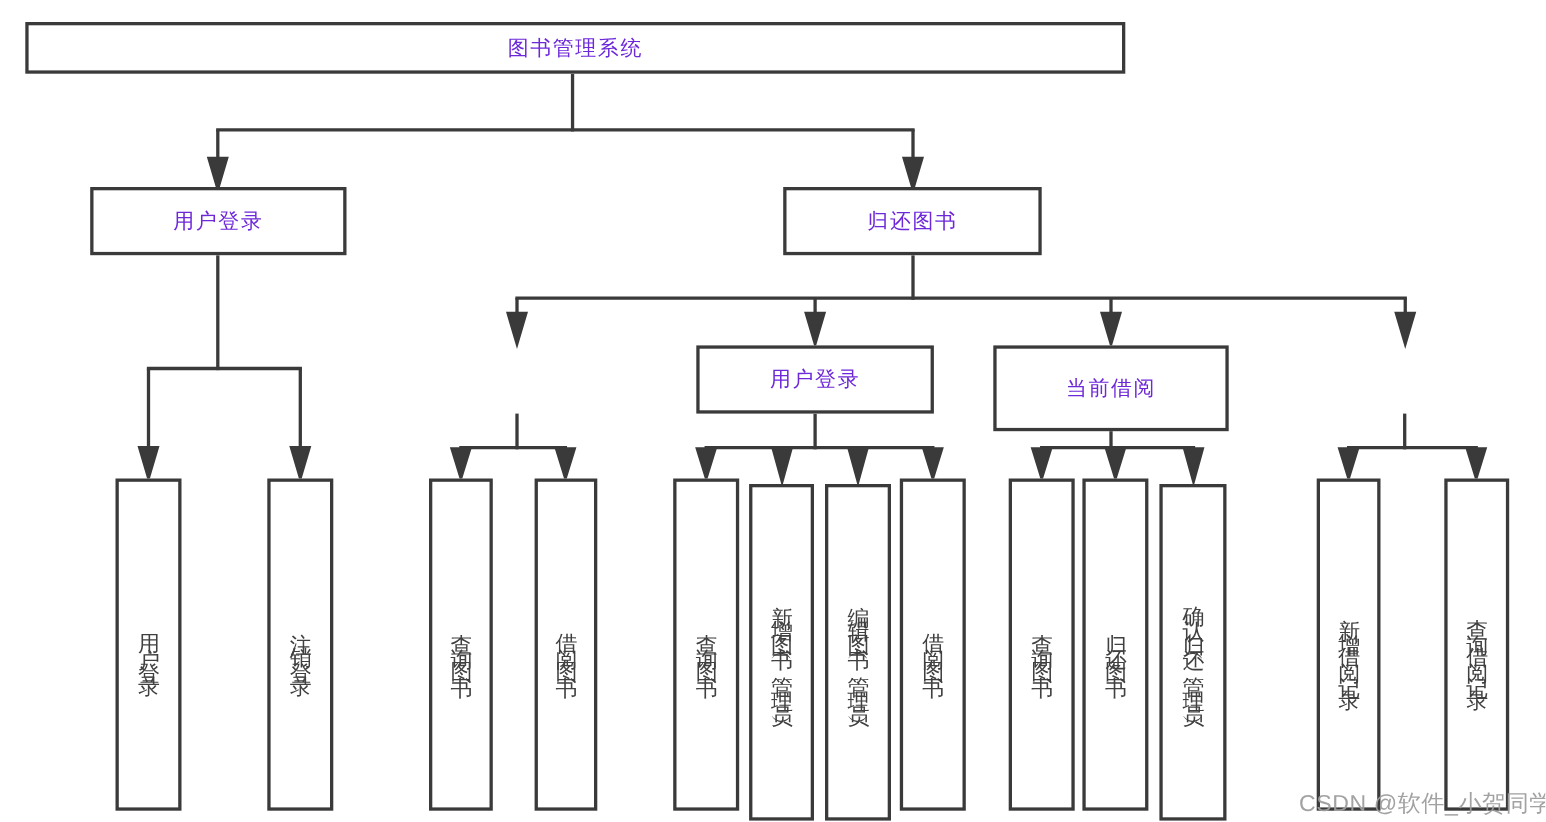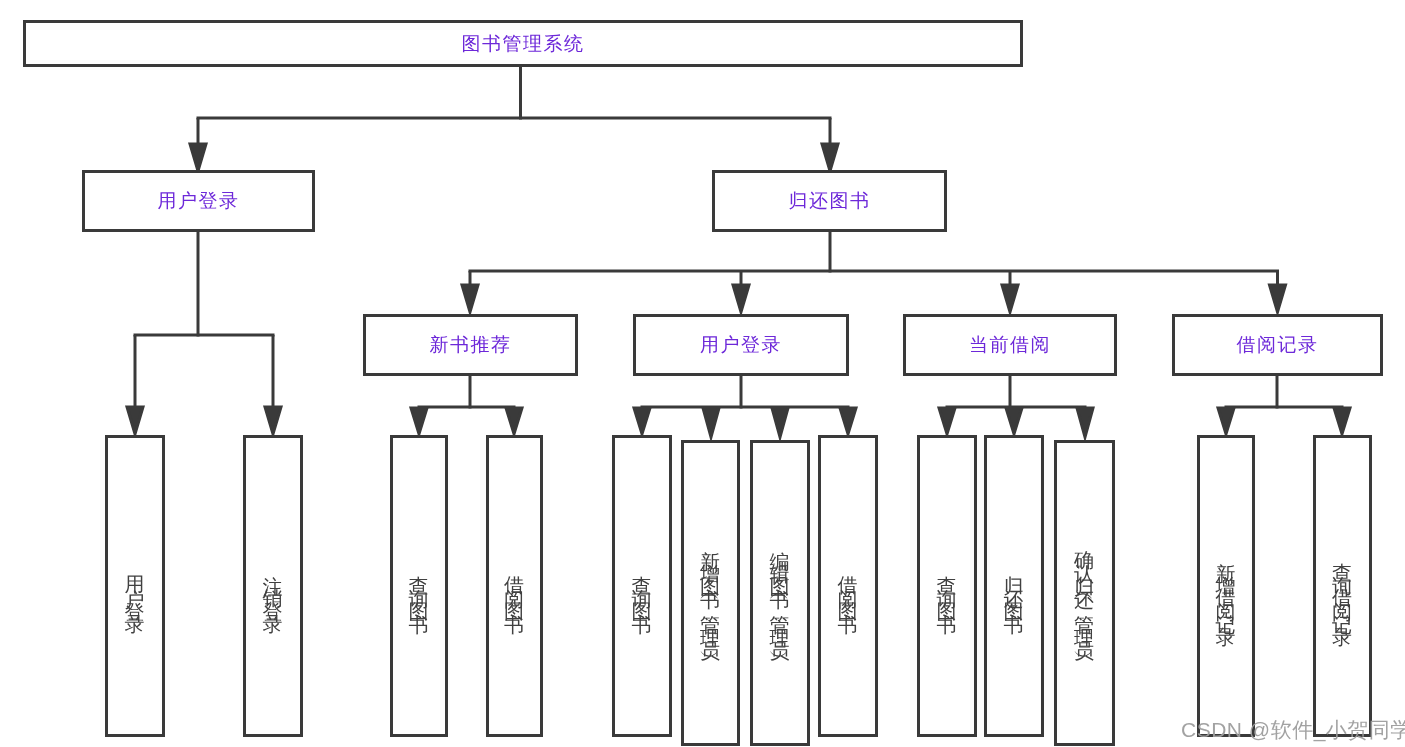--- a/index.html
+++ b/index.html
@@ -119,31 +119,25 @@
     <span class="hlabel">图书管理系统</span>
   </div>
 
   <div class="node" style="left:82px;top:170px;width:233px;height:62px">
     <span class="hlabel">用户登录</span>
   </div>
   <div class="node" style="left:712px;top:170px;width:235px;height:62px">
     <span class="hlabel">归还图书</span>
   </div>
 
-  <div class="node" style="left:363px;top:314px;width:215px;height:62px">
-    <span class="hlabel">新书推荐</span>
-  </div>
   <div class="node" style="left:633px;top:314px;width:216px;height:62px">
     <span class="hlabel">用户登录</span>
   </div>
-  <div class="node" style="left:903px;top:314px;width:214px;height:62px">
+  <div class="node" style="left:903px;top:314px;width:214px;height:78px">
     <span class="hlabel">当前借阅</span>
-  </div>
-  <div class="node" style="left:1172px;top:314px;width:211px;height:62px">
-    <span class="hlabel">借阅记录</span>
   </div>
 
   <div class="node leaf" style="left:105px;top:435px;width:60px;height:302px">
     <span>用户登录</span>
   </div>
   <div class="node leaf" style="left:243px;top:435px;width:60px;height:302px">
     <span>注销登录</span>
   </div>
 
   <div class="node leaf" style="left:390px;top:435px;width:58px;height:302px">

